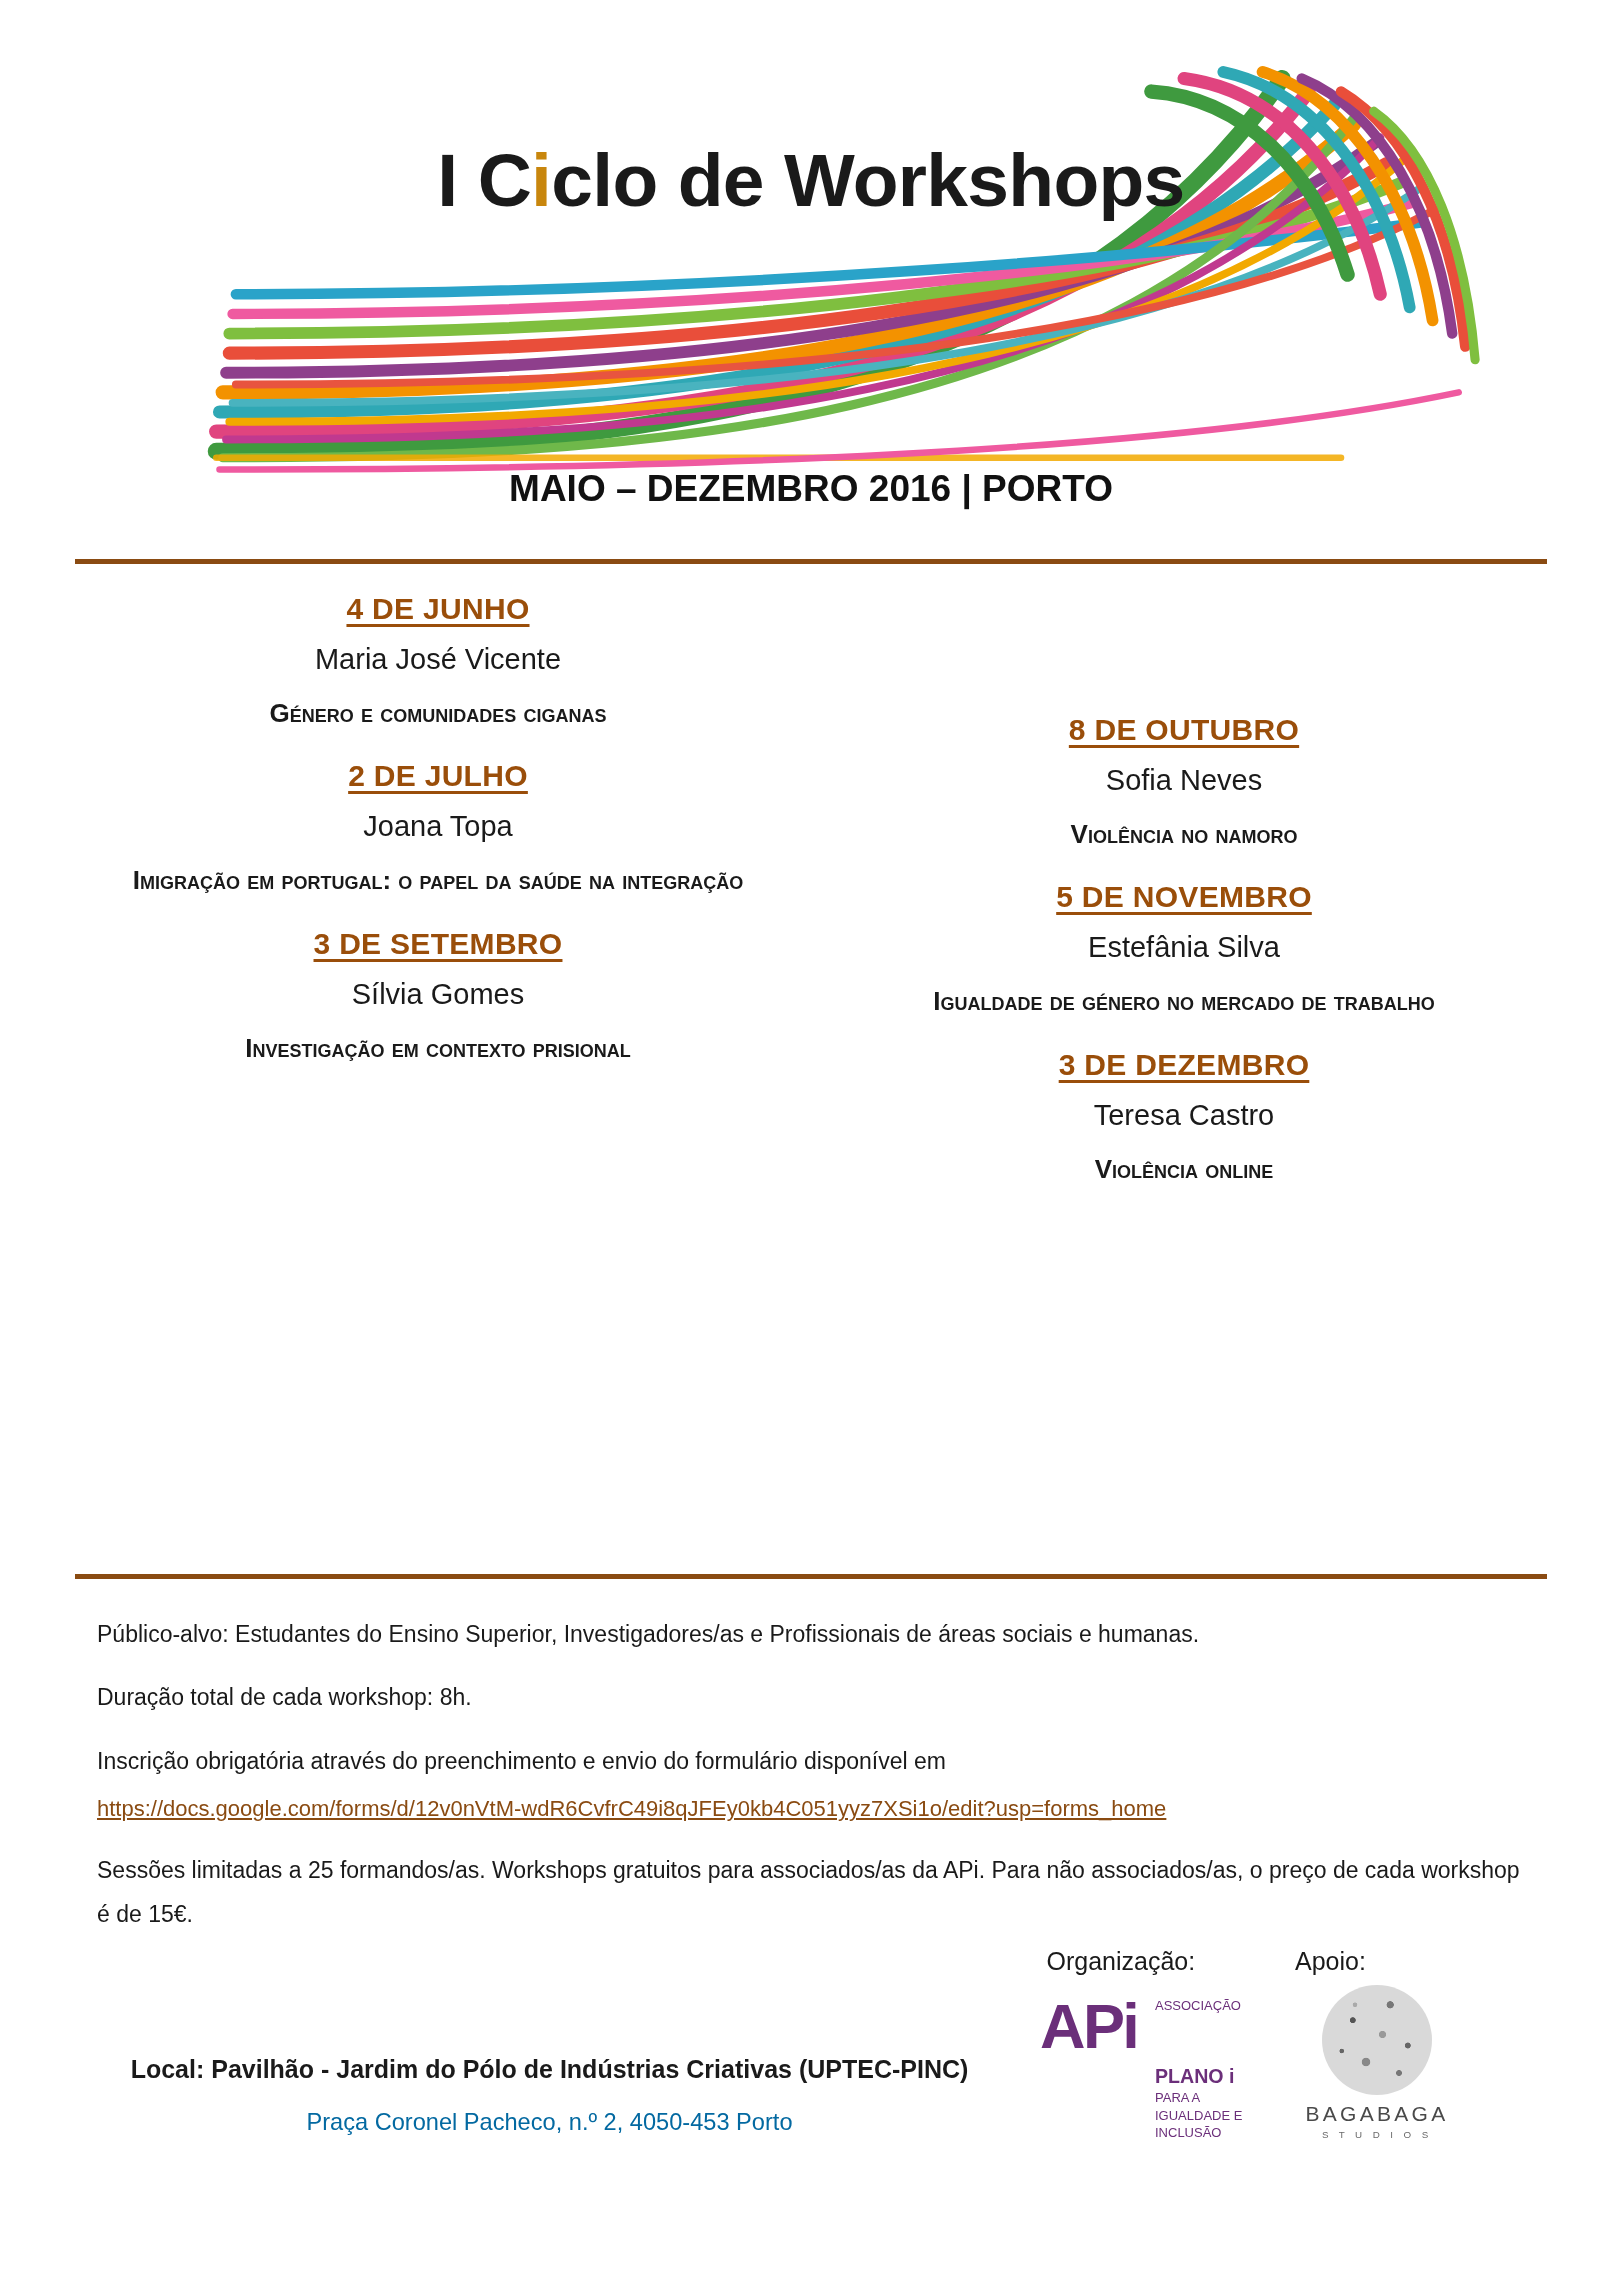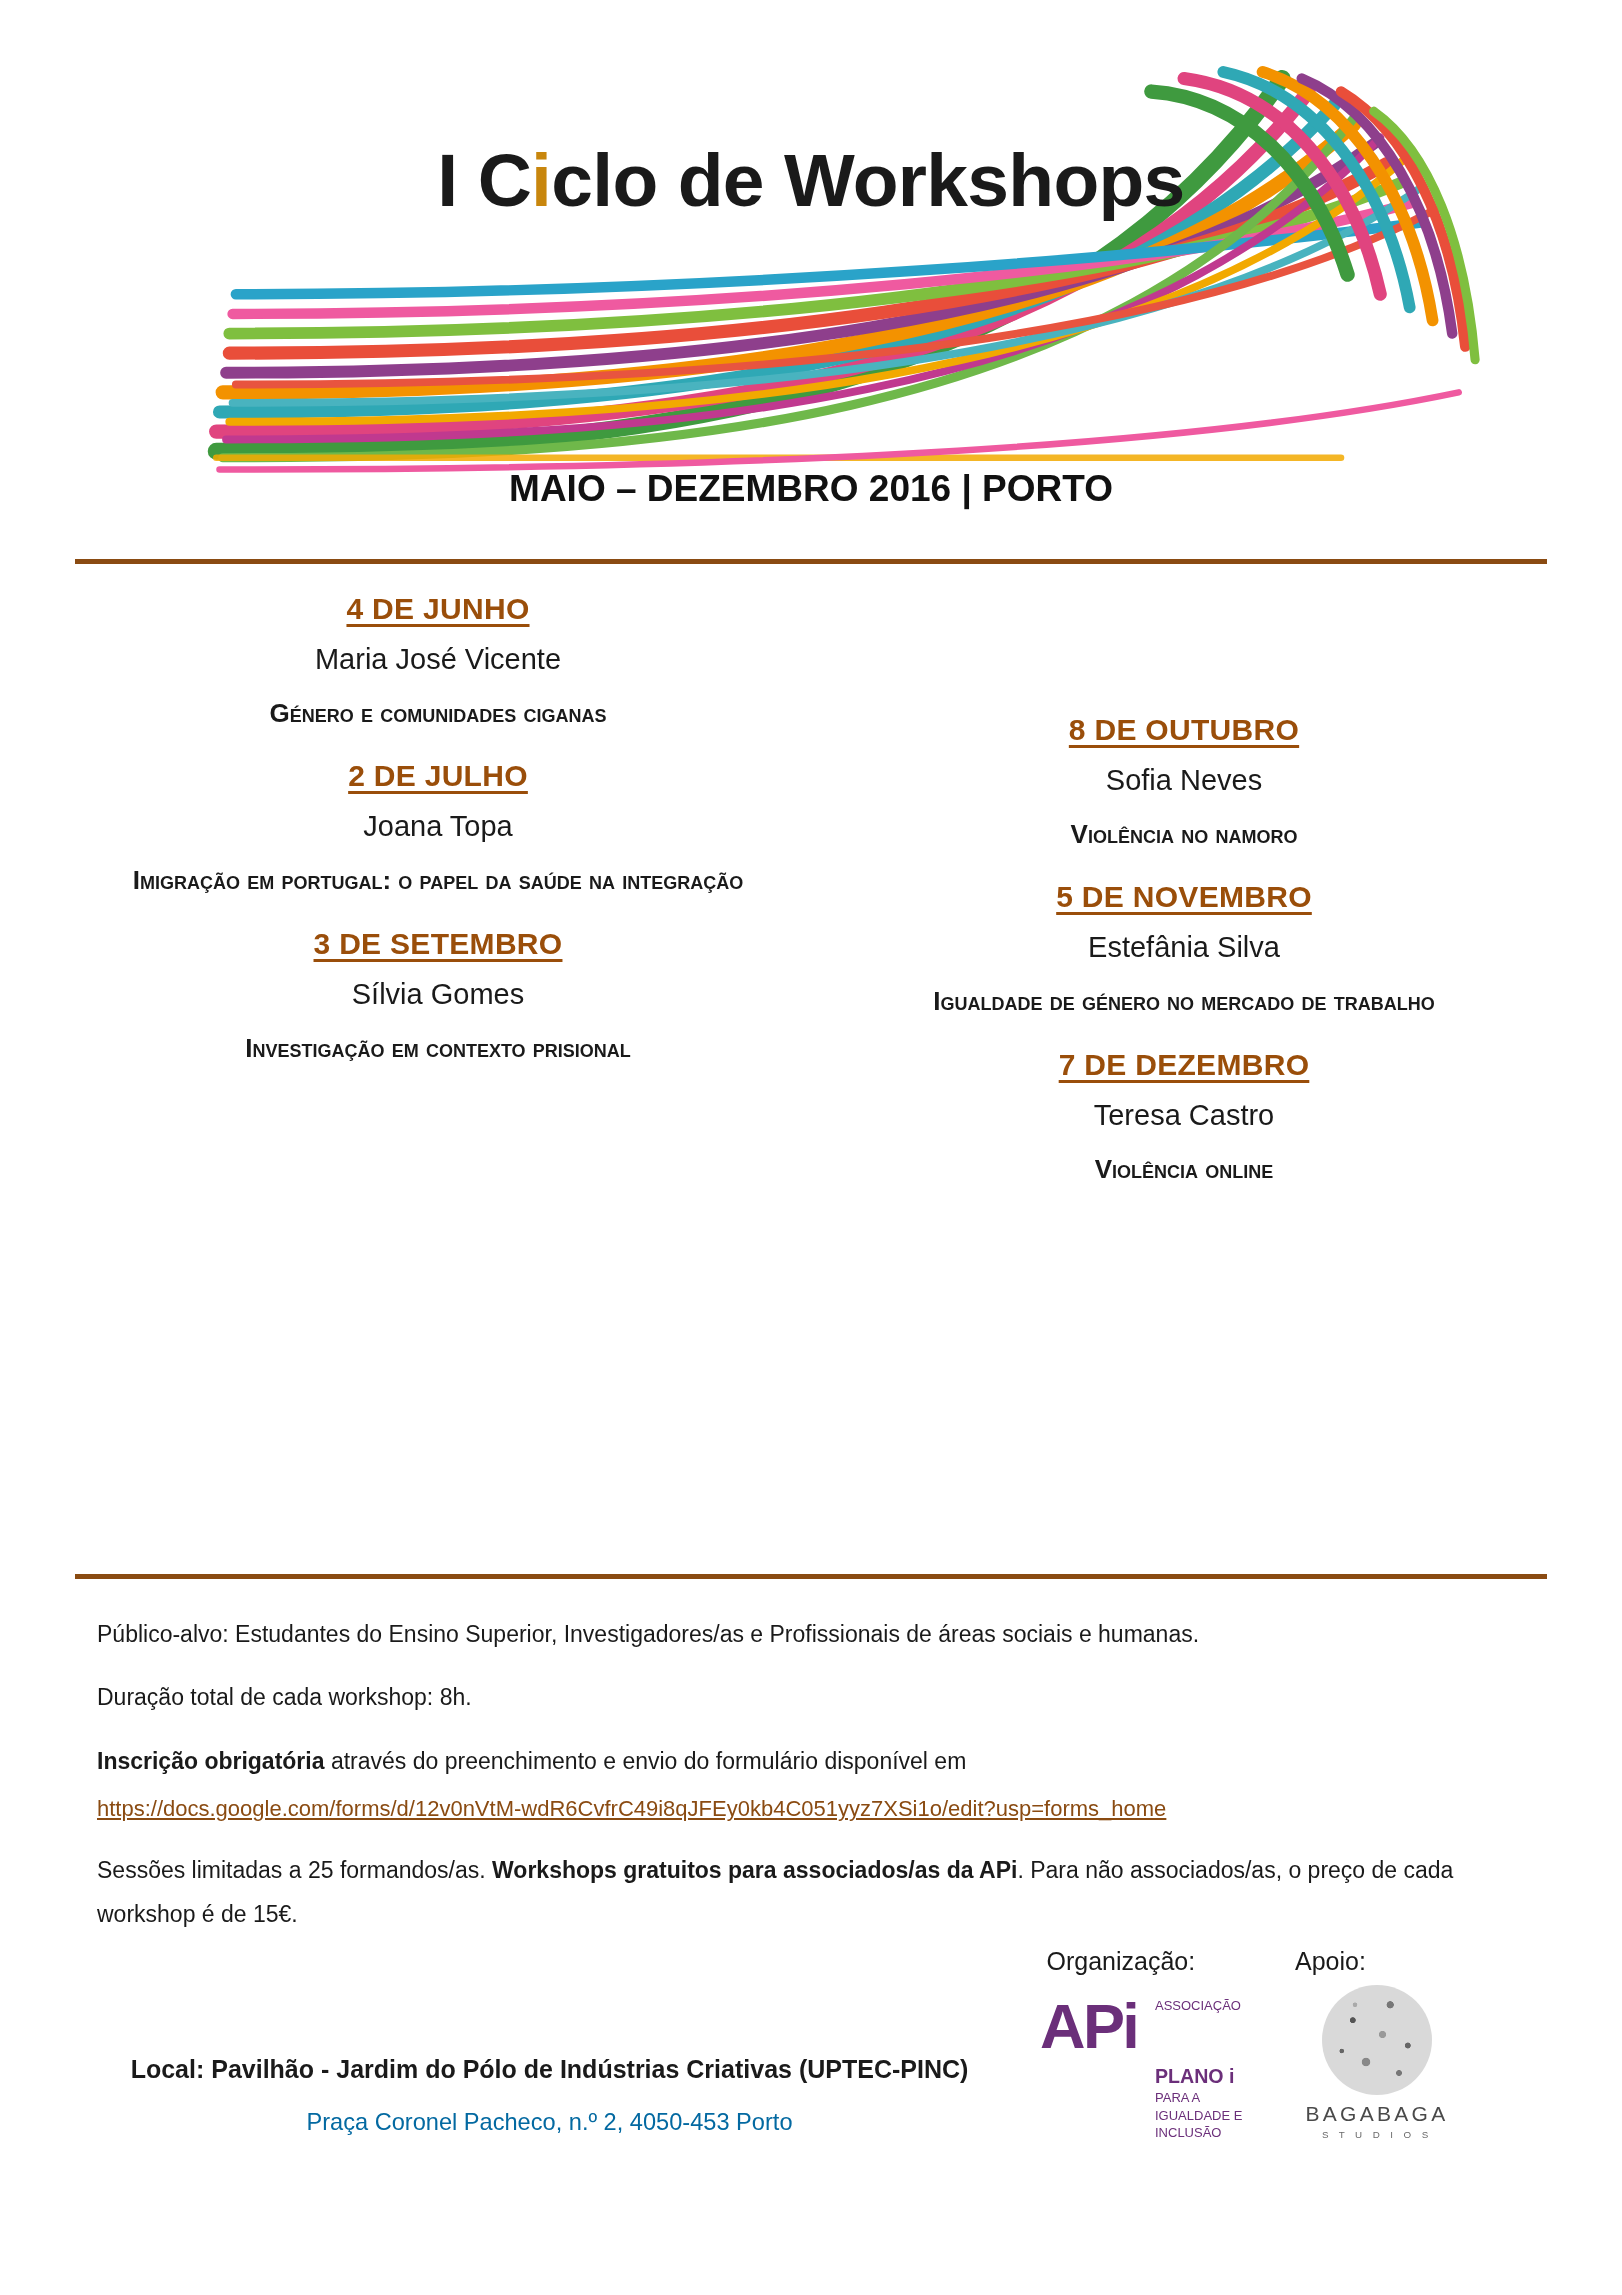--- a/index.html
+++ b/index.html
@@ -132,21 +132,21 @@
     font-size: 23px;
     color: #1a1a1a;
     line-height: 1.9;
   }
   .info p { margin: 0 0 19.6px 0; }
   .info .justified {
     text-align: justify;
     text-justify: inter-word;
     margin-bottom: 3.9px;
   }
-  .info b { font-weight: bold; margin-top: 40px; }
+  .info b { font-weight: normal; margin-top: 40px; }
   .info .link {
     color: #8a4b12;
     text-decoration: underline;
     word-break: break-all;
     font-size: 22px;
     text-align: center;
   }
   .info .para-wrap { margin-bottom: 18.3px; }
 
   
@@ -327,21 +327,21 @@
           <div class="date">8 DE OUTUBRO</div>
           <div class="speaker">Sofia Neves</div>
           <div class="topic">VIOLÊNCIA NO NAMORO</div>
         </div>
         <div class="entry">
           <div class="date">5 DE NOVEMBRO</div>
           <div class="speaker">Estefânia Silva</div>
           <div class="topic">IGUALDADE DE GÉNERO NO MERCADO DE TRABALHO</div>
         </div>
         <div class="entry">
-          <div class="date">7 DE DEZEMBRO</div>
+          <div class="date">3 DE DEZEMBRO</div>
           <div class="speaker">Teresa Castro</div>
           <div class="topic">VIOLÊNCIA ONLINE</div>
         </div>
       </div>
     </div>
 
   </div>
 
   <div class="rule rule-bottom"></div>
 

